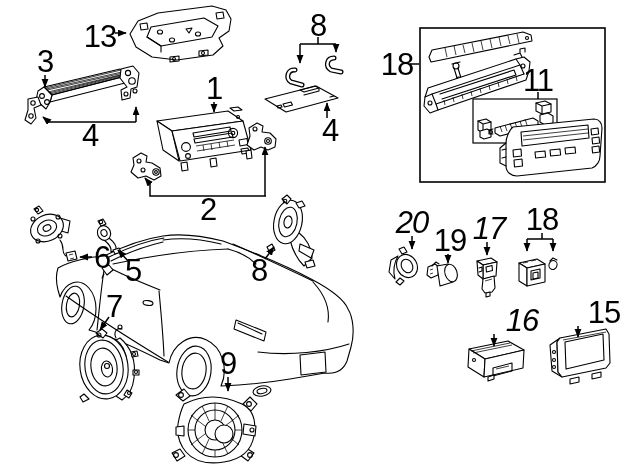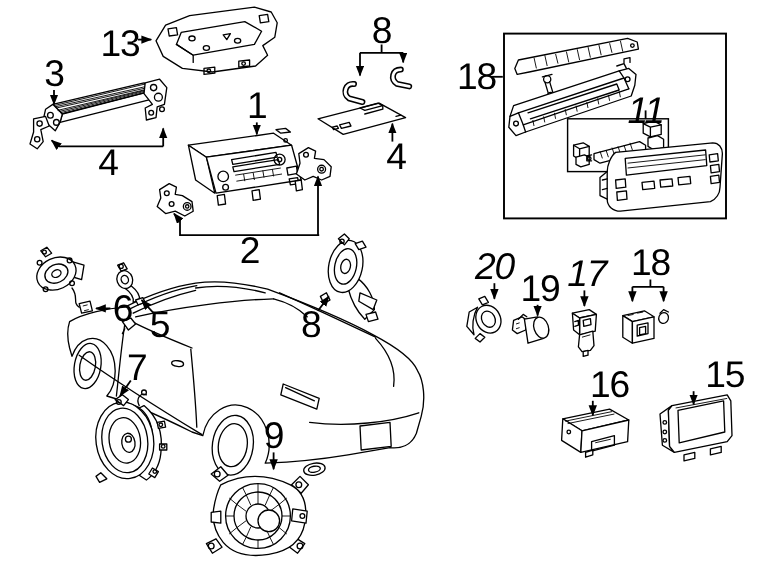--- a/index.html
+++ b/index.html
@@ -347,23 +347,23 @@
   <div class="callout" style="left: 214px; top: 88px;">1</div>
   <div class="callout" style="left: 208px; top: 209px;">2</div>
   <div class="callout" style="left: 45px; top: 61px;">3</div>
   <div class="callout" style="left: 90px; top: 135px;">4</div>
   <div class="callout" style="left: 133px; top: 270px;">5</div>
   <div class="callout" style="left: 102px; top: 257px;">6</div>
   <div class="callout" style="left: 114px; top: 306px;">7</div>
   <div class="callout" style="left: 259px; top: 270px;">8</div>
   <div class="callout" style="left: 228px; top: 363px;">9</div>
   <div class="callout" style="left: 397px; top: 64px;">18</div>
-  <div class="callout" style="left: 538px; top: 92px; font-style: italic;">11</div>
+  <div class="callout" style="left: 538px; top: 80px;">11</div>
   <div class="callout" style="left: 330px; top: 130px;">4</div>
   <div class="callout" style="left: 318px; top: 25px;">8</div>
   <div class="callout" style="left: 100px; top: 36px;">13</div>
   <div class="callout" style="left: 604px; top: 312px;">15</div>
-  <div class="callout" style="left: 508px; top: 320px;">16</div>
+  <div class="callout" style="left: 522px; top: 320px; font-style: italic;">16</div>
   <div class="callout" style="left: 489px; top: 228px; font-style: italic;">17</div>
   <div class="callout" style="left: 542px; top: 219px; text-align: center;">18</div>
   <div class="callout" style="left: 450px; top: 240px;">19</div>
   <div class="callout" style="left: 412px; top: 222px; font-style: italic;">20</div>
 </div>
 
 </body></html>

